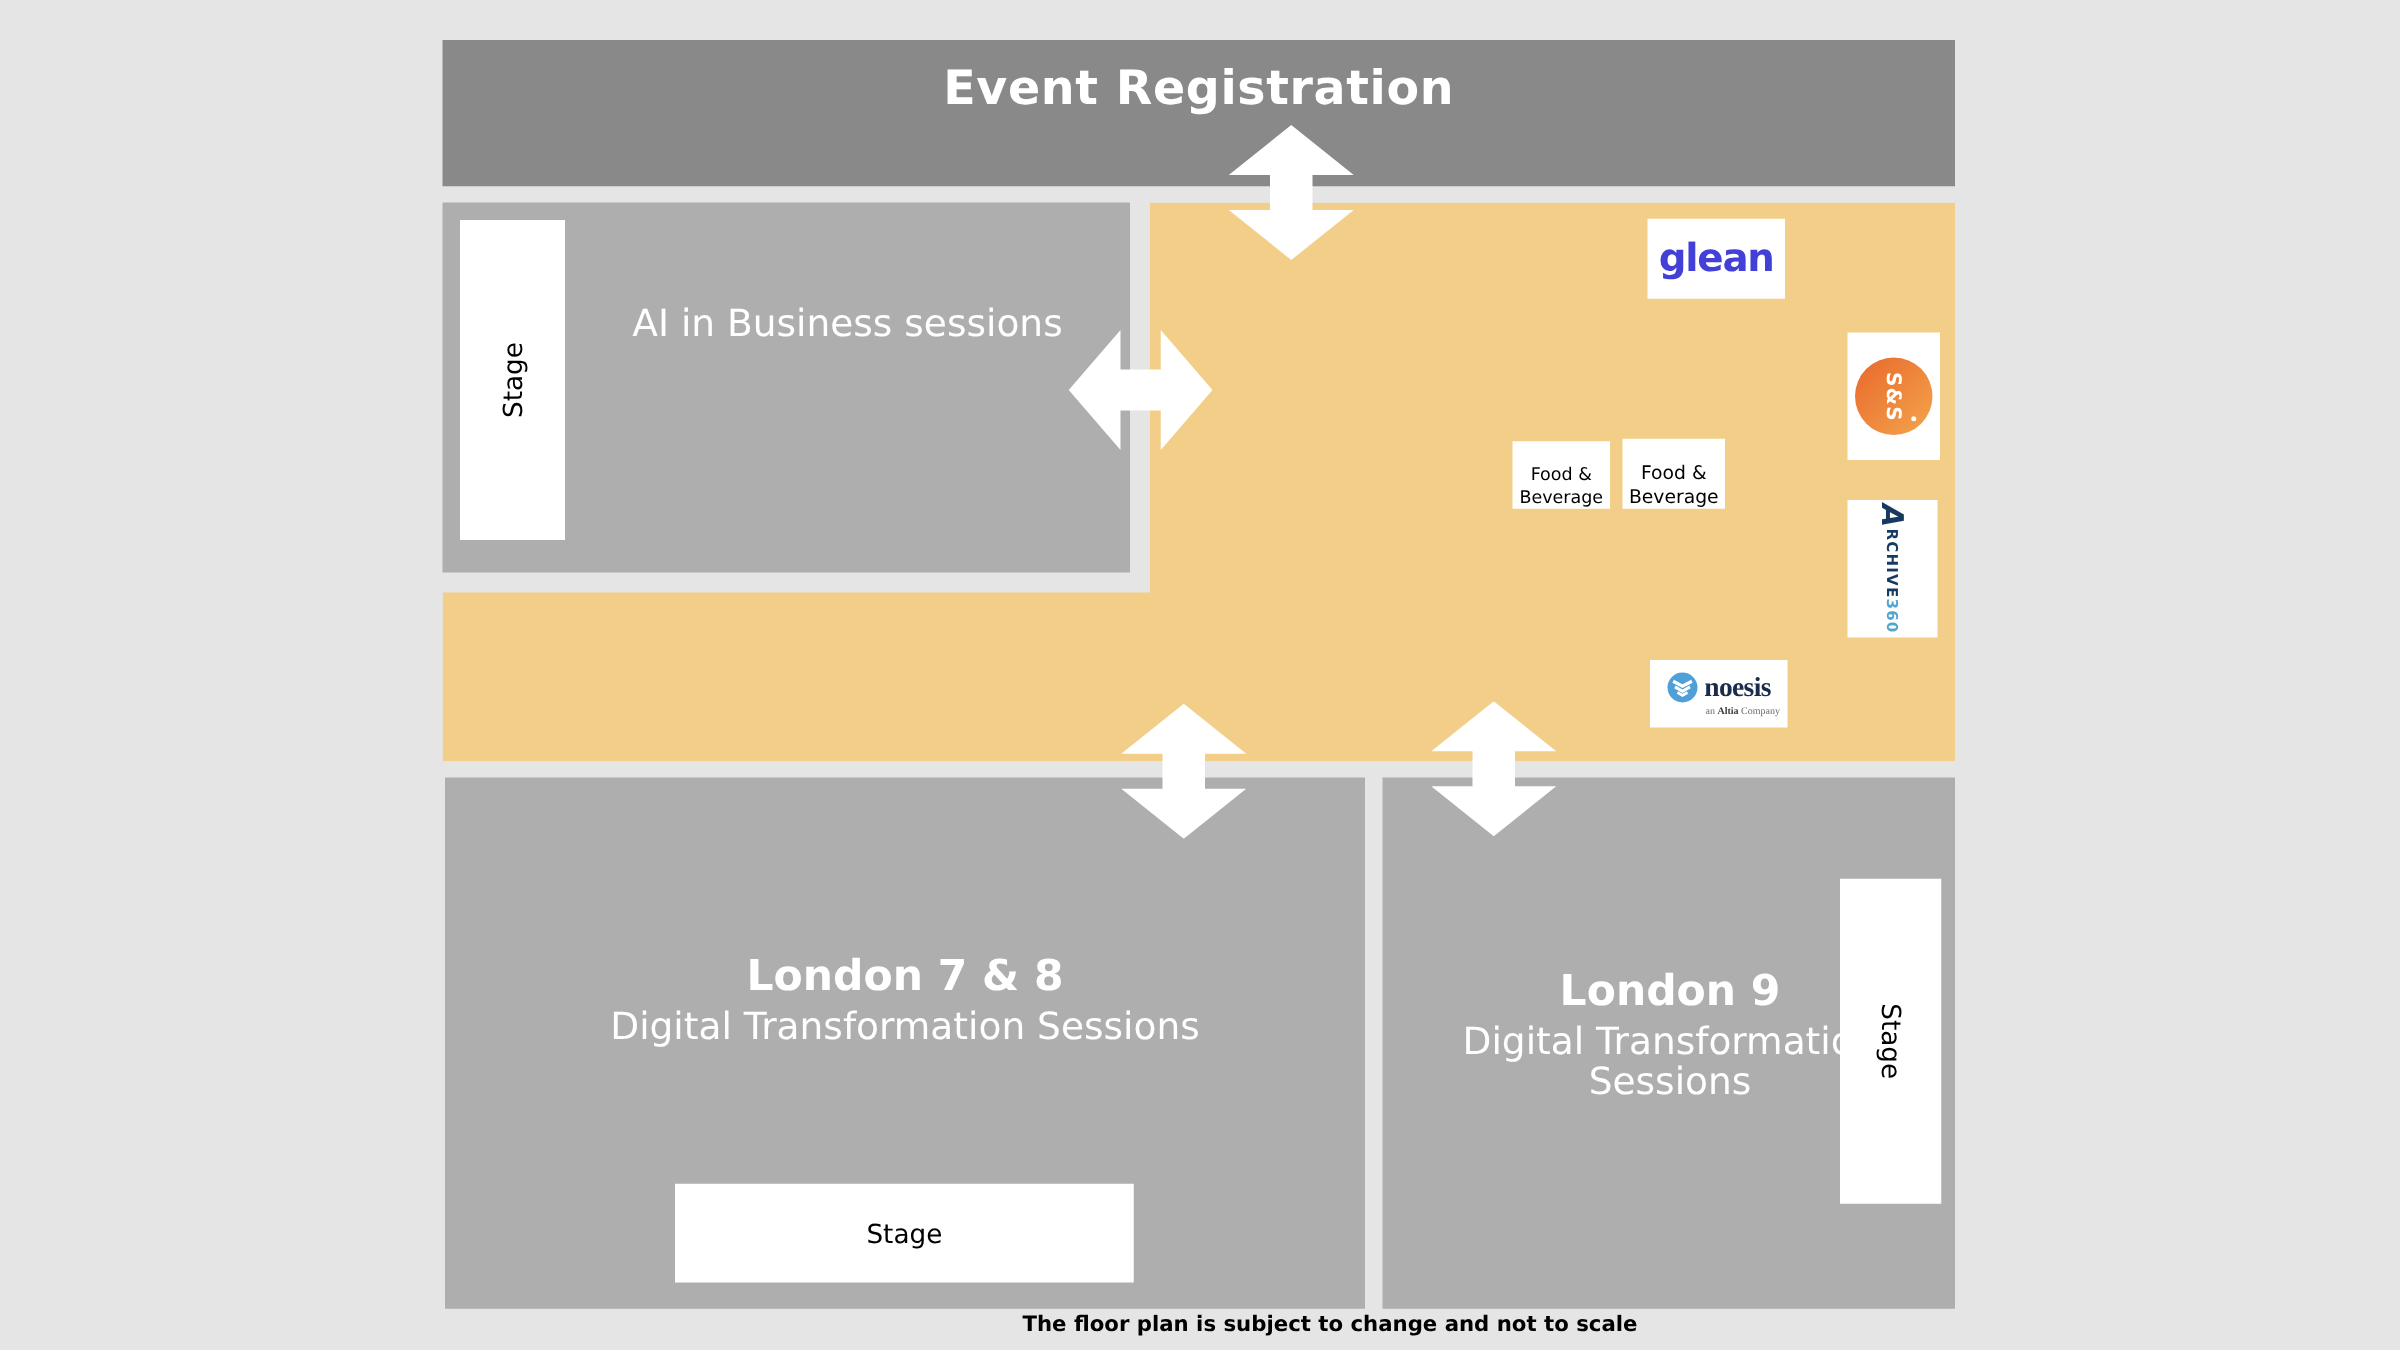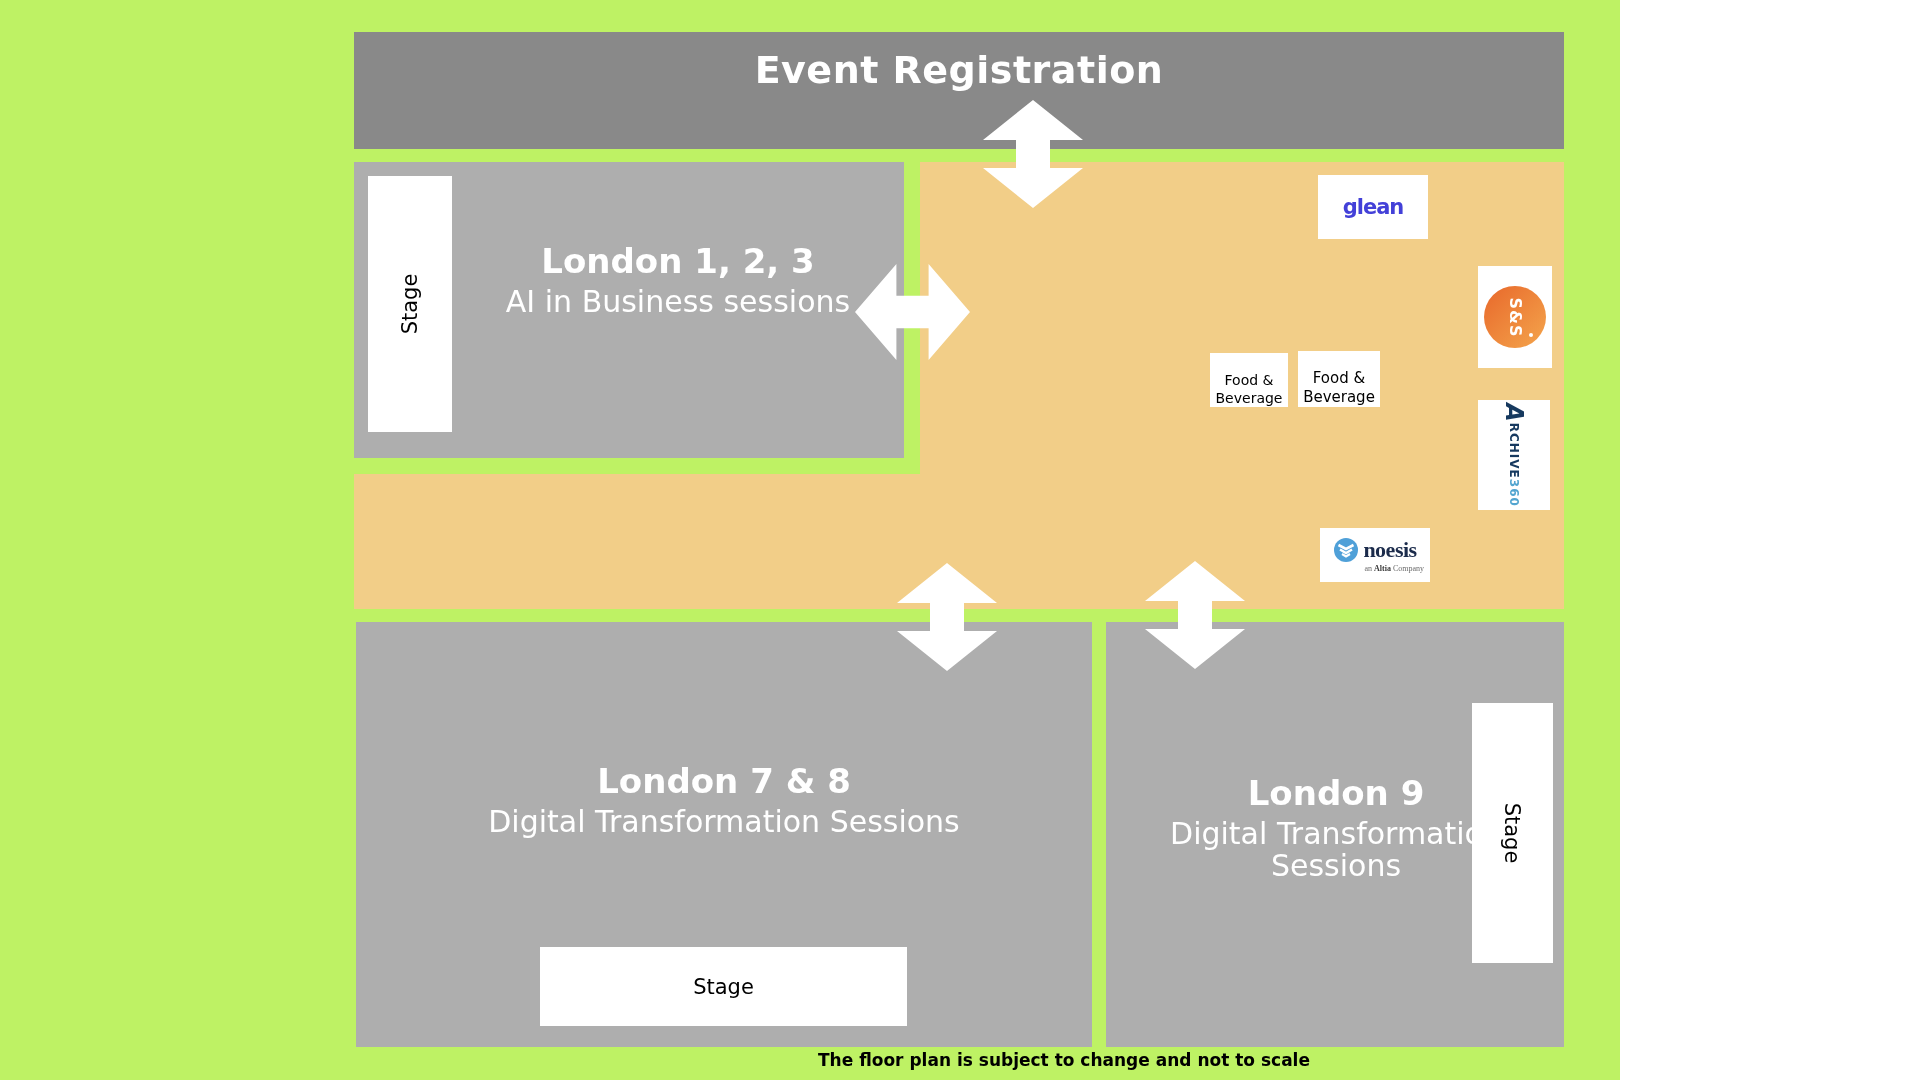--- a/index.html
+++ b/index.html
@@ -1,17 +1,17 @@
 <!DOCTYPE html>
 <html style="--banner: #898989; --room: #AEAEAE; --expo: #F2CE88; --glean_blue: #4340D8; --ss_orange_dark: #E8682B; --ss_orange_light: #F4A54C; --archive_navy: #16395F; --archive_blue: #52A5D0; --noesis_navy: #1B2B4B; --noesis_blue: #4FA0D8;"><head>
 <meta charset="utf-8">
 <style>
   html,body { margin:0; padding:0; background:#ffffff; }
   .canvas {
-    position:relative; width:1620px; height:1080px; background:#bef264;
+    position:relative; width:1920px; height:1080px; background:#e5e5e5;
     font-family:"DejaVu Sans","Liberation Sans",sans-serif; overflow:hidden;
   }
   .abs { position:absolute; }
 
   
   .banner {
     left:354px; top:32px; width:1210px; height:117px;
     background:var(--banner,#898989);
     display:flex; justify-content:center; align-items:flex-start;
   }
@@ -50,21 +50,21 @@
   }
   .booth {
     position:absolute; background:#ffffff; display:flex; align-items:flex-end; justify-content:center;
     text-align:center; color:#000000;
   }
   .fb1 { left:856px; top:191px; width:78px; height:54px; font-size:14px; line-height:18px; }
   .fb2 { left:944px; top:189px; width:82px; height:56px; font-size:15px; line-height:19px; }
 
   
   .logo-glean { left:964px; top:13px; width:110px; height:64px; }
-  .glean-text { color:var(--glean_blue,#4340D8); font-size:21px; font-weight:bold; letter-spacing:-1px; }
+  .glean-text { color:var(--glean_blue,#4340D8); font-size:31px; font-weight:bold; letter-spacing:-1px; }
 
   .logo-ss { left:1124px; top:104px; width:74px; height:102px; }
   .ss-circle {
     position:relative; width:62px; height:62px; border-radius:50%;
     background:linear-gradient(135deg,var(--ss_orange_dark,#E8682B),var(--ss_orange_light,#F4A54C));
     display:flex; align-items:center; justify-content:center;
   }
   .ss-text { color:#ffffff; font-size:16px; font-weight:bold; letter-spacing:1px; transform:rotate(90deg); }
   .ss-dot { position:absolute; right:13px; bottom:11px; width:4px; height:4px; border-radius:50%; background:#ffffff; }
 
@@ -149,21 +149,20 @@
     <div class="booth fb2">
       <span>Food &amp; Beverage</span>
     </div>
   </div>
 
   <div class="abs room room123">
     <div class="stage stage123">
       <span class="stage-text">Stage</span>
     </div>
     <div class="room-label label123">
-      <div class="room-title">London 1, 2, 3</div>
       <div class="room-sub">AI in Business sessions</div>
     </div>
   </div>
 
   <div class="abs room room78">
     <div class="room-label label78">
       <div class="room-title">London 7 &amp; 8</div>
       <div class="room-sub">Digital Transformation Sessions</div>
     </div>
     <div class="stage stage78">

